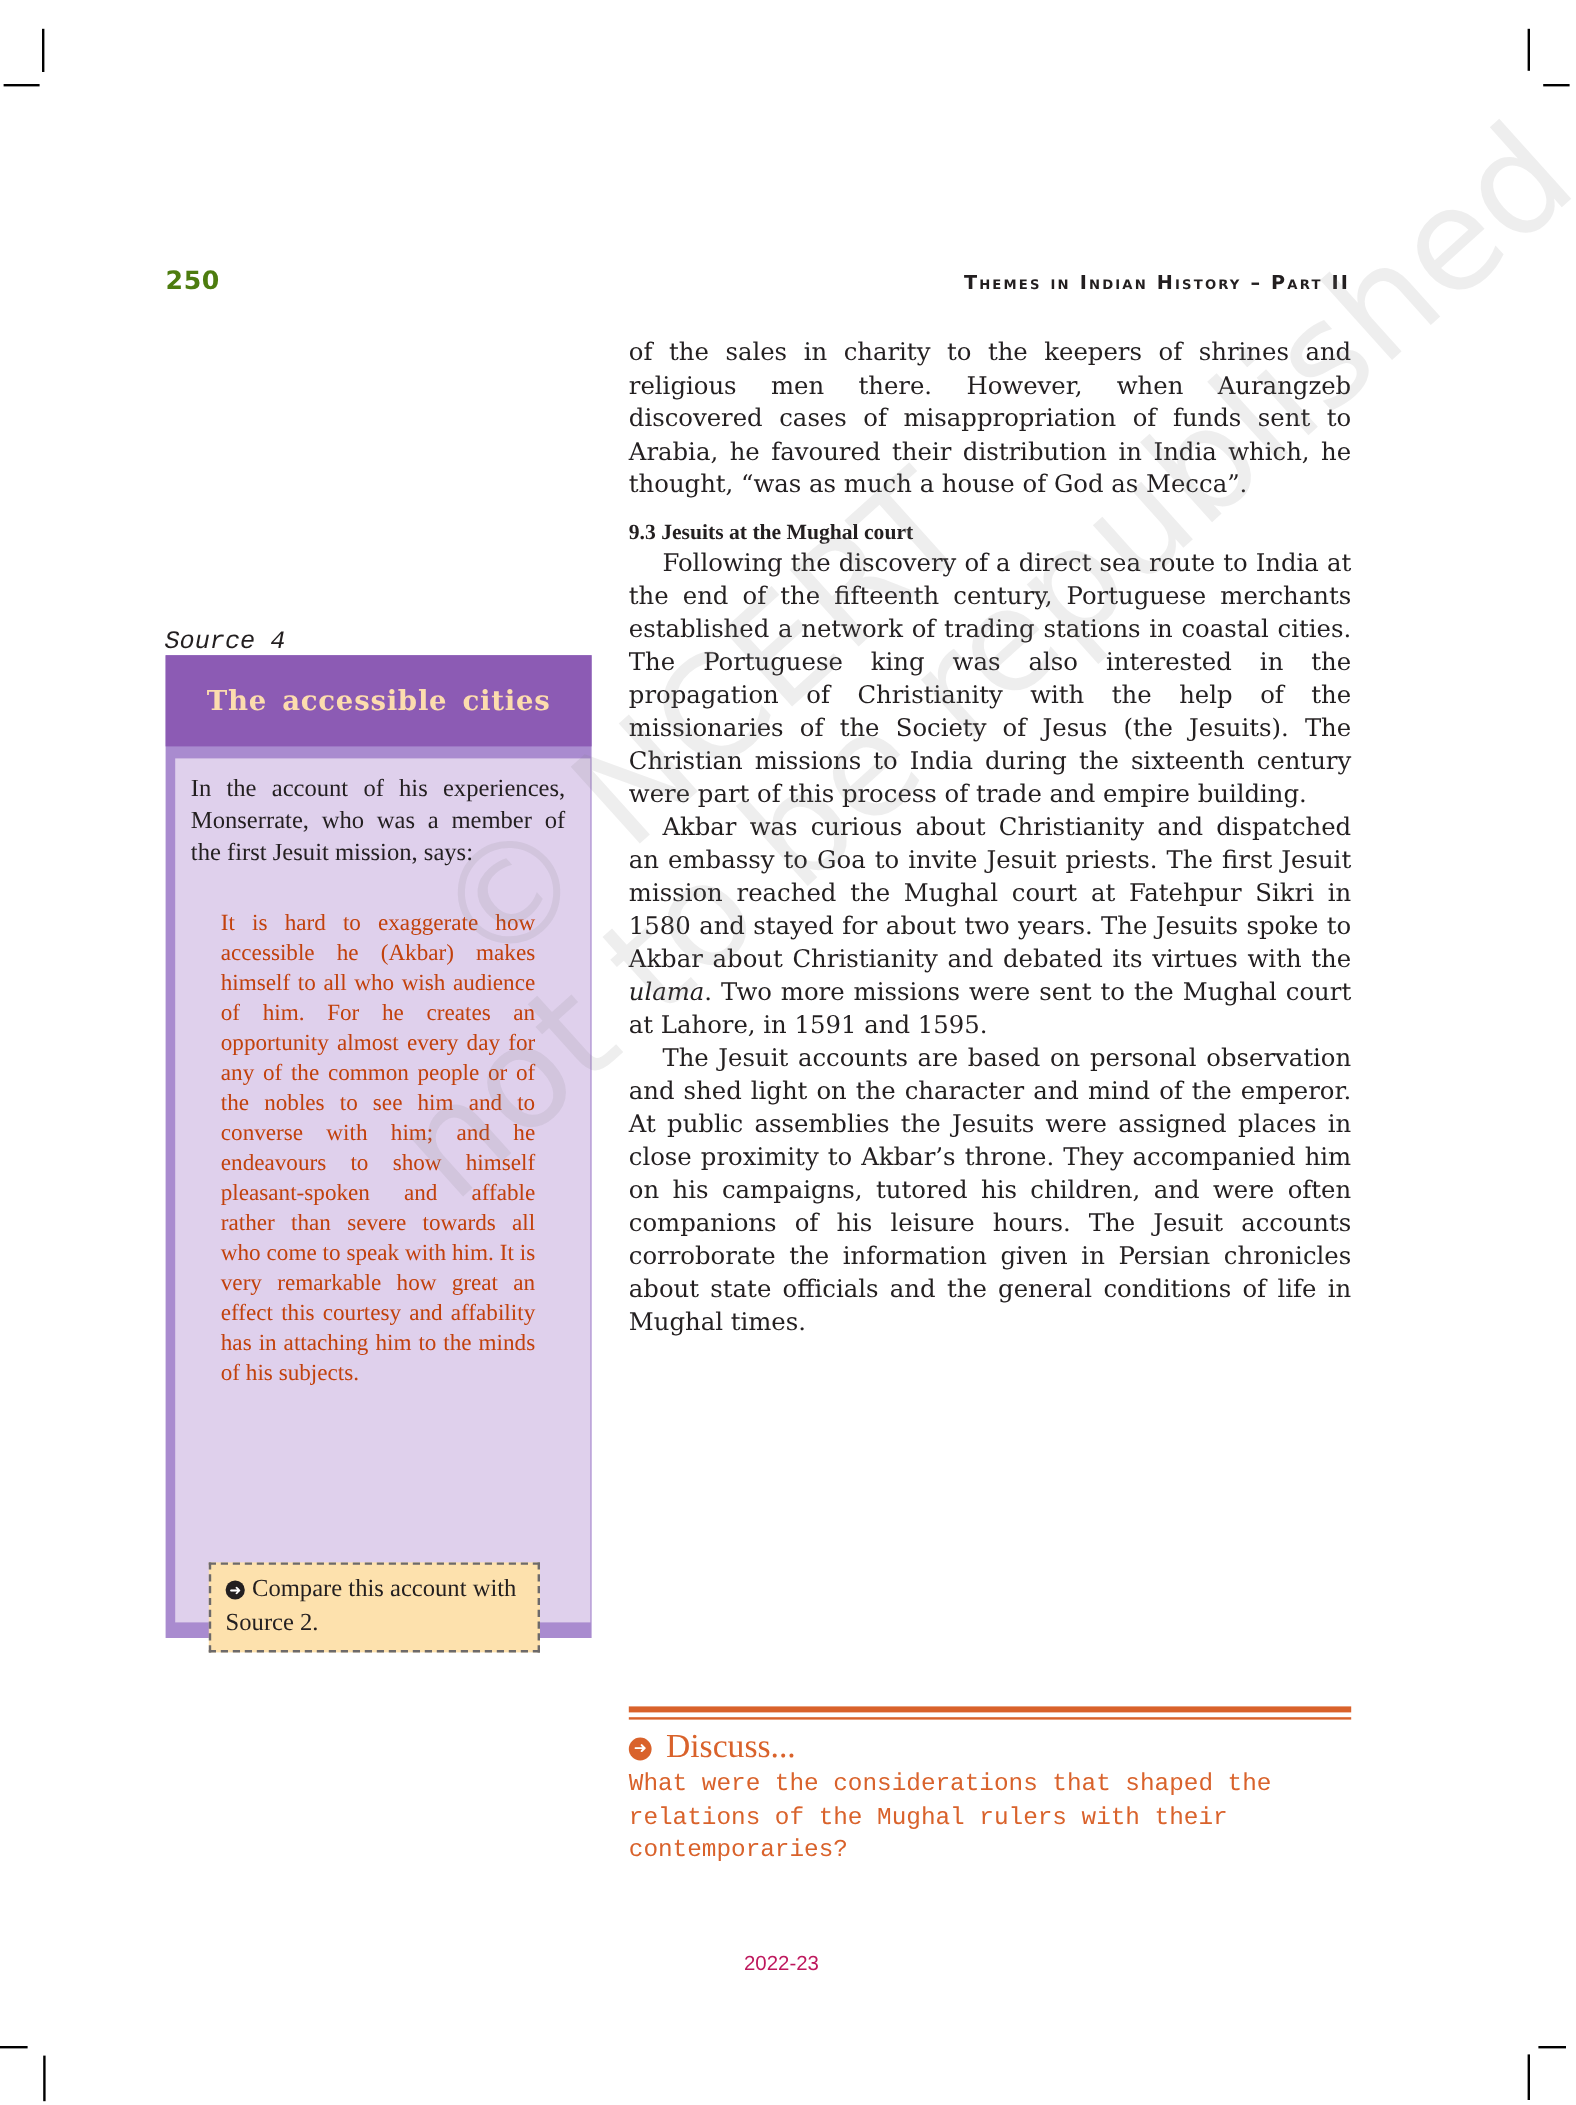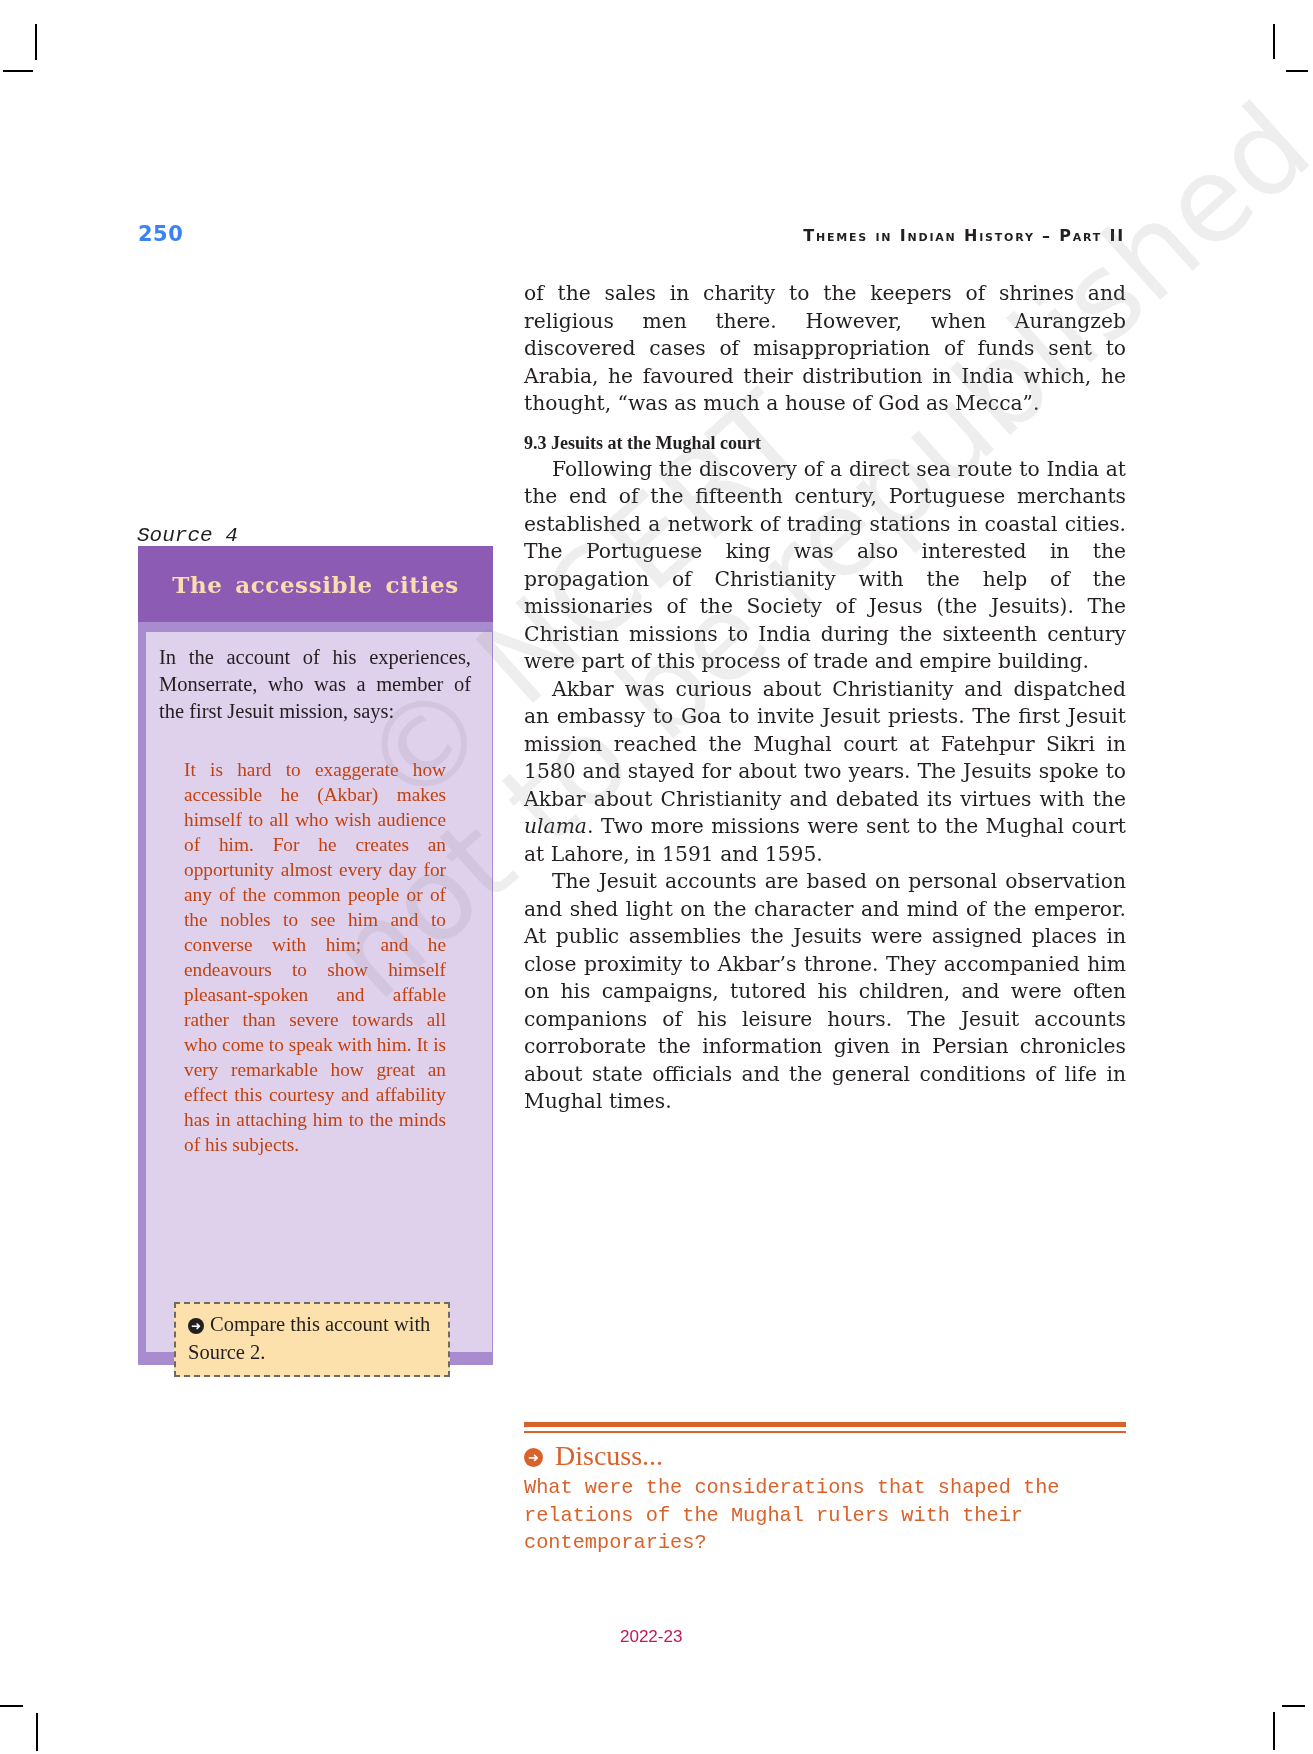--- a/index.html
+++ b/index.html
@@ -1,18 +1,18 @@
 <!DOCTYPE html>
 <html><head>
 <meta charset="utf-8">
 <style>
   html, body { margin: 0; padding: 0; background: #ffffff; }
   body { width: 1313px; height: 1754px; position: relative; overflow: hidden; font-family: "DejaVu Serif", "Liberation Serif", serif; color: #231f20; }
   .crop { position: absolute; background: #000; }
-  .page-number { position: absolute; left: 138px; top: 222px; font-family: "DejaVu Sans", sans-serif; font-weight: bold; font-size: 21px; letter-spacing: 0.5px; color: #3b82f6; }
+  .page-number { position: absolute; left: 138px; top: 222px; font-family: "DejaVu Sans", sans-serif; font-weight: bold; font-size: 21px; letter-spacing: 0.5px; color: #4d7c0f; }
   .running-head { position: absolute; right: 188px; top: 226px; font-family: "DejaVu Sans", sans-serif; font-weight: bold; font-size: 16px; letter-spacing: 1.8px; font-variant: small-caps; color: #231f20; }
   .main-col { position: absolute; left: 524px; top: 280px; width: 602px; font-size: 20.3px; line-height: 27.5px; text-align: justify; }
   .main-col p { margin: 0; }
   .main-col p.indent { text-indent: 28px; }
   .section-heading { font-family: Liberation Serif, serif; font-weight: bold; font-size: 18px; margin-top: 12px !important; line-height: 26px; }
   .source-label { position: absolute; left: 137px; top: 524px; font-style: italic; font-size: 18px; color: #231f20; font-family: Liberation Mono, monospace; font-size: 21px; }
   .source-box { position: absolute; left: 138px; top: 546px; width: 355px; height: 819px; background: #a98bcf; }
   .source-header { position: absolute; left: 0; top: 0; width: 355px; height: 76px; background: #8c5bb4; display: flex; align-items: center; justify-content: center; }
   .source-title { color: #fcdcae; font-weight: bold; font-family: "DejaVu Serif", serif; font-size: 23px; letter-spacing: 0.6px; word-spacing: 4px; }
   .source-inner { position: absolute; left: 8px; top: 86px; width: 346px; height: 720px; background: #dfd0ec; }

